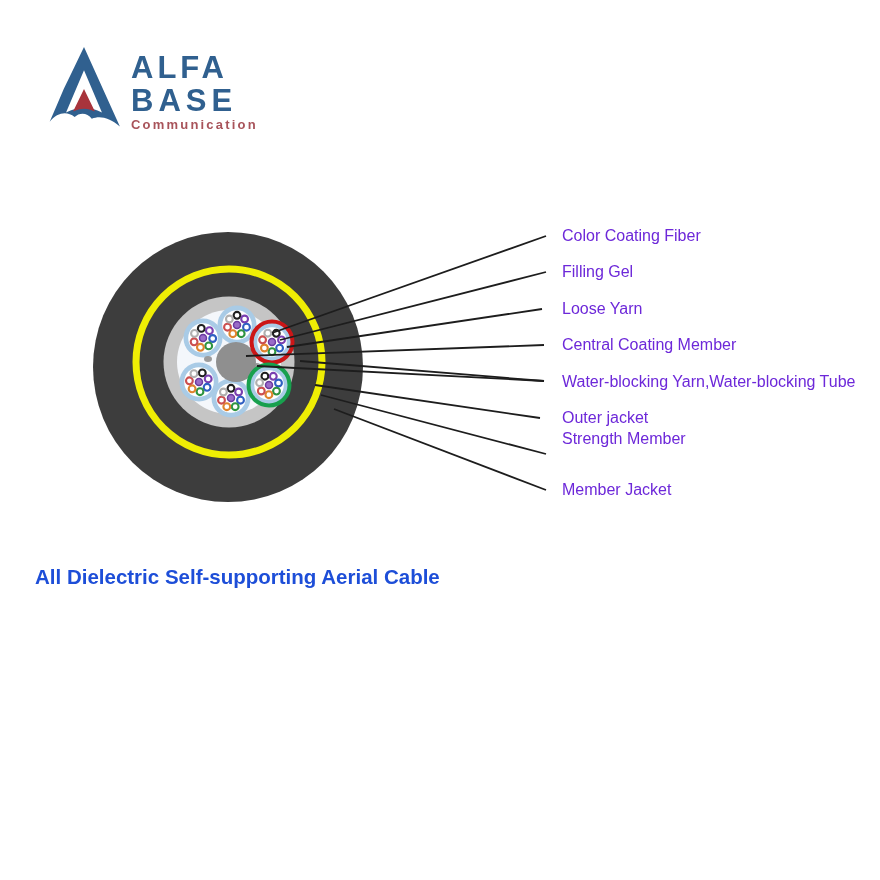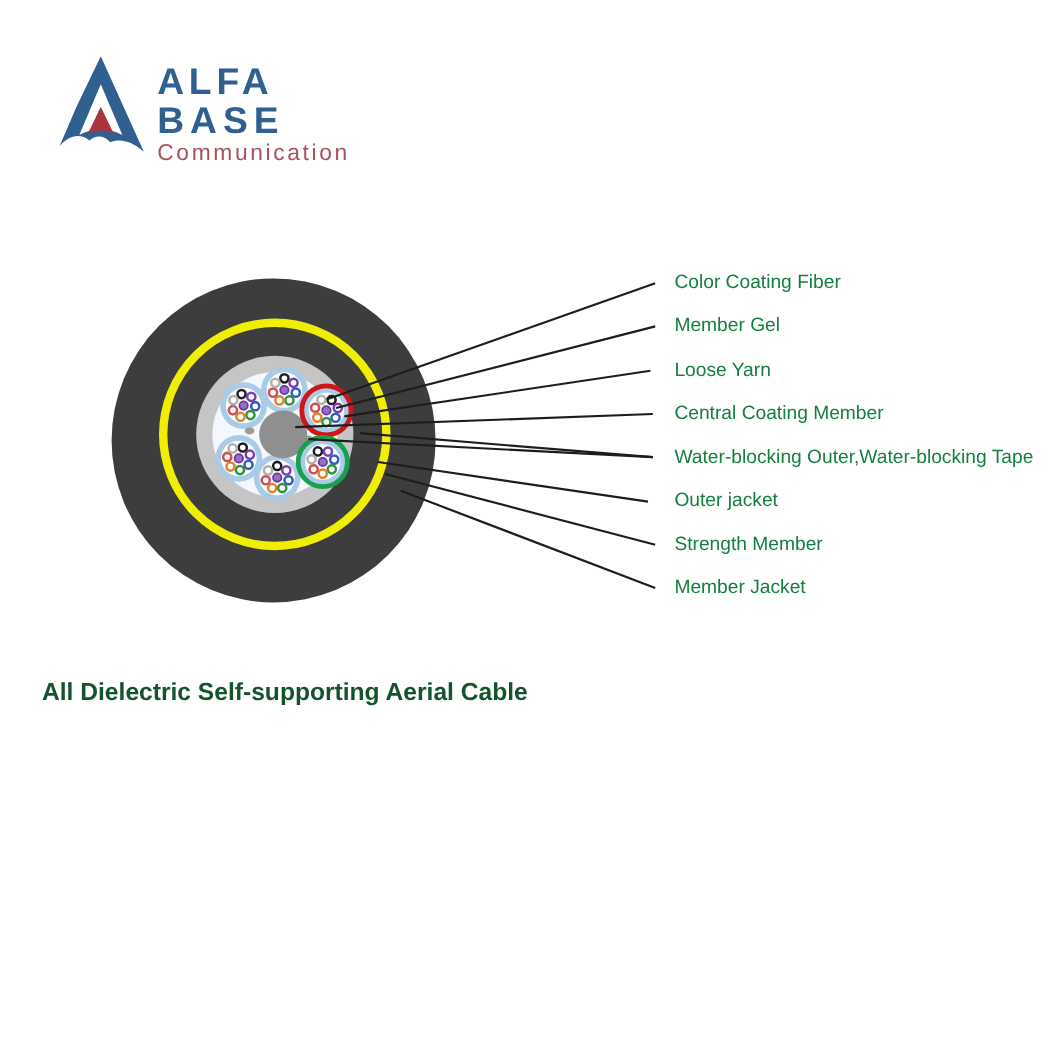--- a/index.html
+++ b/index.html
@@ -9,32 +9,32 @@
   }
   
   .logo{position:absolute;left:45px;top:45px;display:flex;align-items:flex-start;}
   .logo-mark{display:block;}
   .logo-text{margin-left:8px;margin-top:6px;}
   .logo-l1,.logo-l2{
     font-weight:700;color:#30608f;font-size:31px;line-height:33px;letter-spacing:4px;
   }
   .logo-l2{letter-spacing:5px;}
   .logo-l3{
-    font-weight:400;color:#a8535a;font-size:19px;letter-spacing:2.2px;margin-top:0px;
+    font-weight:700;color:#a8535a;font-size:13px;letter-spacing:2.2px;margin-top:0px;
   }
   
   .diagram-svg{position:absolute;left:0;top:0;}
   .part-label{
     position:absolute;left:562px;height:22px;line-height:22px;
-    font-size:16px;color:#15803d;white-space:nowrap;
+    font-size:16px;color:#6d28d9;white-space:nowrap;
   }
   
   .page-title{
     position:absolute;left:35px;top:565px;
-    font-size:20.5px;font-weight:700;color:#14532d;white-space:nowrap;
+    font-size:20.5px;font-weight:700;color:#1d4ed8;white-space:nowrap;
   }
 </style>
 </head>
 <body>
 
 <div class="page">
 
   <div class="logo">
     <svg class="logo-mark" width="78" height="88" viewBox="0 0 100 112">
       <path d="M50 2 L96 104 C82 92 70 90 60 94 C54 86 44 86 38 92 C28 84 16 86 6 98 C12 84 18 70 24 56 C33 37 42 19 50 2 Z" fill="#30608f"></path>
@@ -144,23 +144,23 @@
         <line x1="246" y1="356" x2="544" y2="345" stroke="#1d1d1d" stroke-width="1.8"></line>
         <line x1="300" y1="361" x2="544" y2="381" stroke="#1d1d1d" stroke-width="1.8"></line>
         <line x1="257" y1="366" x2="544" y2="381" stroke="#1d1d1d" stroke-width="1.8"></line>
         <line x1="315" y1="385" x2="540" y2="418" stroke="#1d1d1d" stroke-width="1.8"></line>
         <line x1="321" y1="395" x2="546" y2="454" stroke="#1d1d1d" stroke-width="1.8"></line>
         <line x1="334" y1="409" x2="546" y2="490" stroke="#1d1d1d" stroke-width="1.8"></line>
       </g>
   </svg>
 
   <div class="part-label" style="top:225px">Color Coating Fiber</div>
-  <div class="part-label" style="top:261px">Member Gel</div>
+  <div class="part-label" style="top:261px">Filling Gel</div>
   <div class="part-label" style="top:298px">Loose Yarn</div>
   <div class="part-label" style="top:334px">Central Coating Member</div>
-  <div class="part-label" style="top:371px">Water-blocking Outer,Water-blocking Tape</div>
+  <div class="part-label" style="top:371px">Water-blocking Yarn,Water-blocking Tube</div>
   <div class="part-label" style="top:407px">Outer jacket</div>
-  <div class="part-label" style="top:443px">Strength Member</div>
+  <div class="part-label" style="top:428px">Strength Member</div>
   <div class="part-label" style="top:479px">Member Jacket</div>
 
   <div class="page-title">All Dielectric Self-supporting Aerial Cable</div>
 
 </div>
 
 </body></html>

